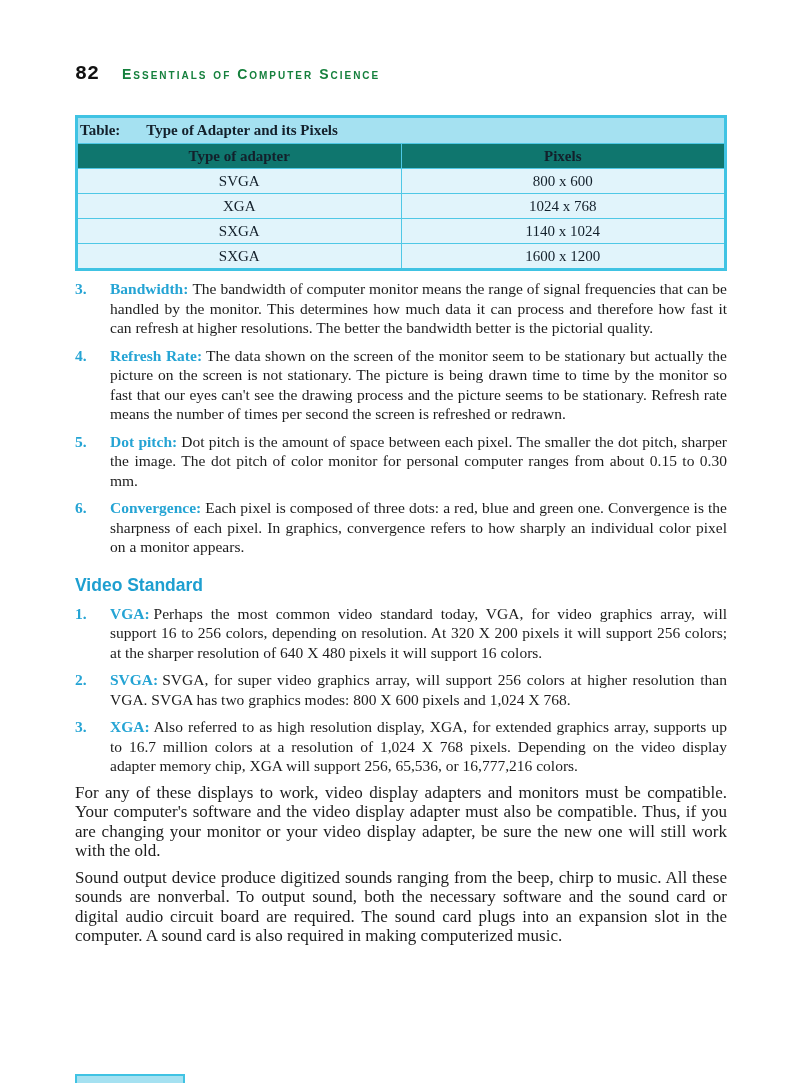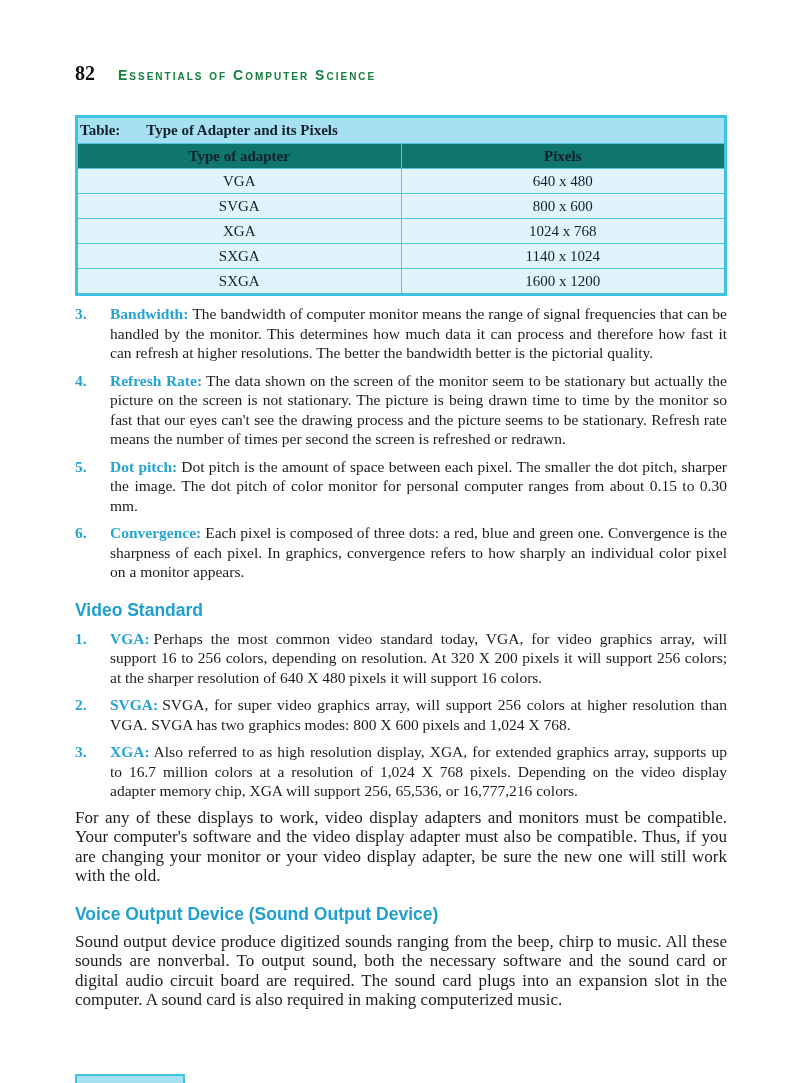--- a/index.html
+++ b/index.html
@@ -9,21 +9,21 @@
     background:#ffffff;
     font-family:"Liberation Serif", serif;
     color:#1c1c1c;
     overflow:hidden;
     box-sizing:border-box;
     padding:62px 75px 0 75px;
   }
   
   .header{display:flex;align-items:baseline;height:24px;}
   .pagenum{
-    font-family:Liberation Serif, serif;
+    font-family:Liberation Mono, monospace;
     font-weight:bold;font-size:20px;color:#111;
   }
   .running{
     margin-left:23px;
     font-family:"Liberation Sans", sans-serif;
     font-weight:bold;font-size:14px;
     font-variant:small-caps;
     letter-spacing:2px;color:#15803d;
   }
   
@@ -107,24 +107,20 @@
       <tr class="title-row">
         <td colspan="2">
           <span class="title-label">Table:</span><span>Type of Adapter and its Pixels</span>
         </td>
       </tr>
       <tr class="head-row">
         <td>Type of adapter</td>
         <td>Pixels</td>
       </tr>
       <tr>
-        <td>VGA</td>
-        <td>640 x 480</td>
-      </tr>
-      <tr>
         <td>SVGA</td>
         <td>800 x 600</td>
       </tr>
       <tr>
         <td>XGA</td>
         <td>1024 x 768</td>
       </tr>
       <tr>
         <td>SXGA</td>
         <td>1140 x 1024</td>
@@ -181,18 +177,17 @@
     <div class="nitem">
       <span class="num">3.</span>
       <div class="body">
         <span class="lead">XGA:</span><span>Also referred to as high resolution display, XGA, for extended graphics array, supports up to 16.7 million colors at a resolution of 1,024 X 768 pixels. Depending on the video display adapter memory chip, XGA will support 256, 65,536, or 16,777,216 colors.</span>
       </div>
     </div>
   </div>
 
   <div class="para">For any of these displays to work, video display adapters and monitors must be compatible. Your computer's software and the video display adapter must also be compatible. Thus, if you are changing your monitor or your video display adapter, be sure the new one will still work with the old.</div>
 
-  <div class="sec-heading">Voice Output Device (Sound Output Device)</div>
   <div class="para">Sound output device produce digitized sounds ranging from the beep, chirp to music. All these sounds are nonverbal. To output sound, both the necessary software and the sound card or digital audio circuit board are required. The sound card plugs into an expansion slot in the computer. A sound card is also required in making computerized music.</div>
 
   <div class="next-table-stub"></div>
 
 </div>
 
 </body></html>

